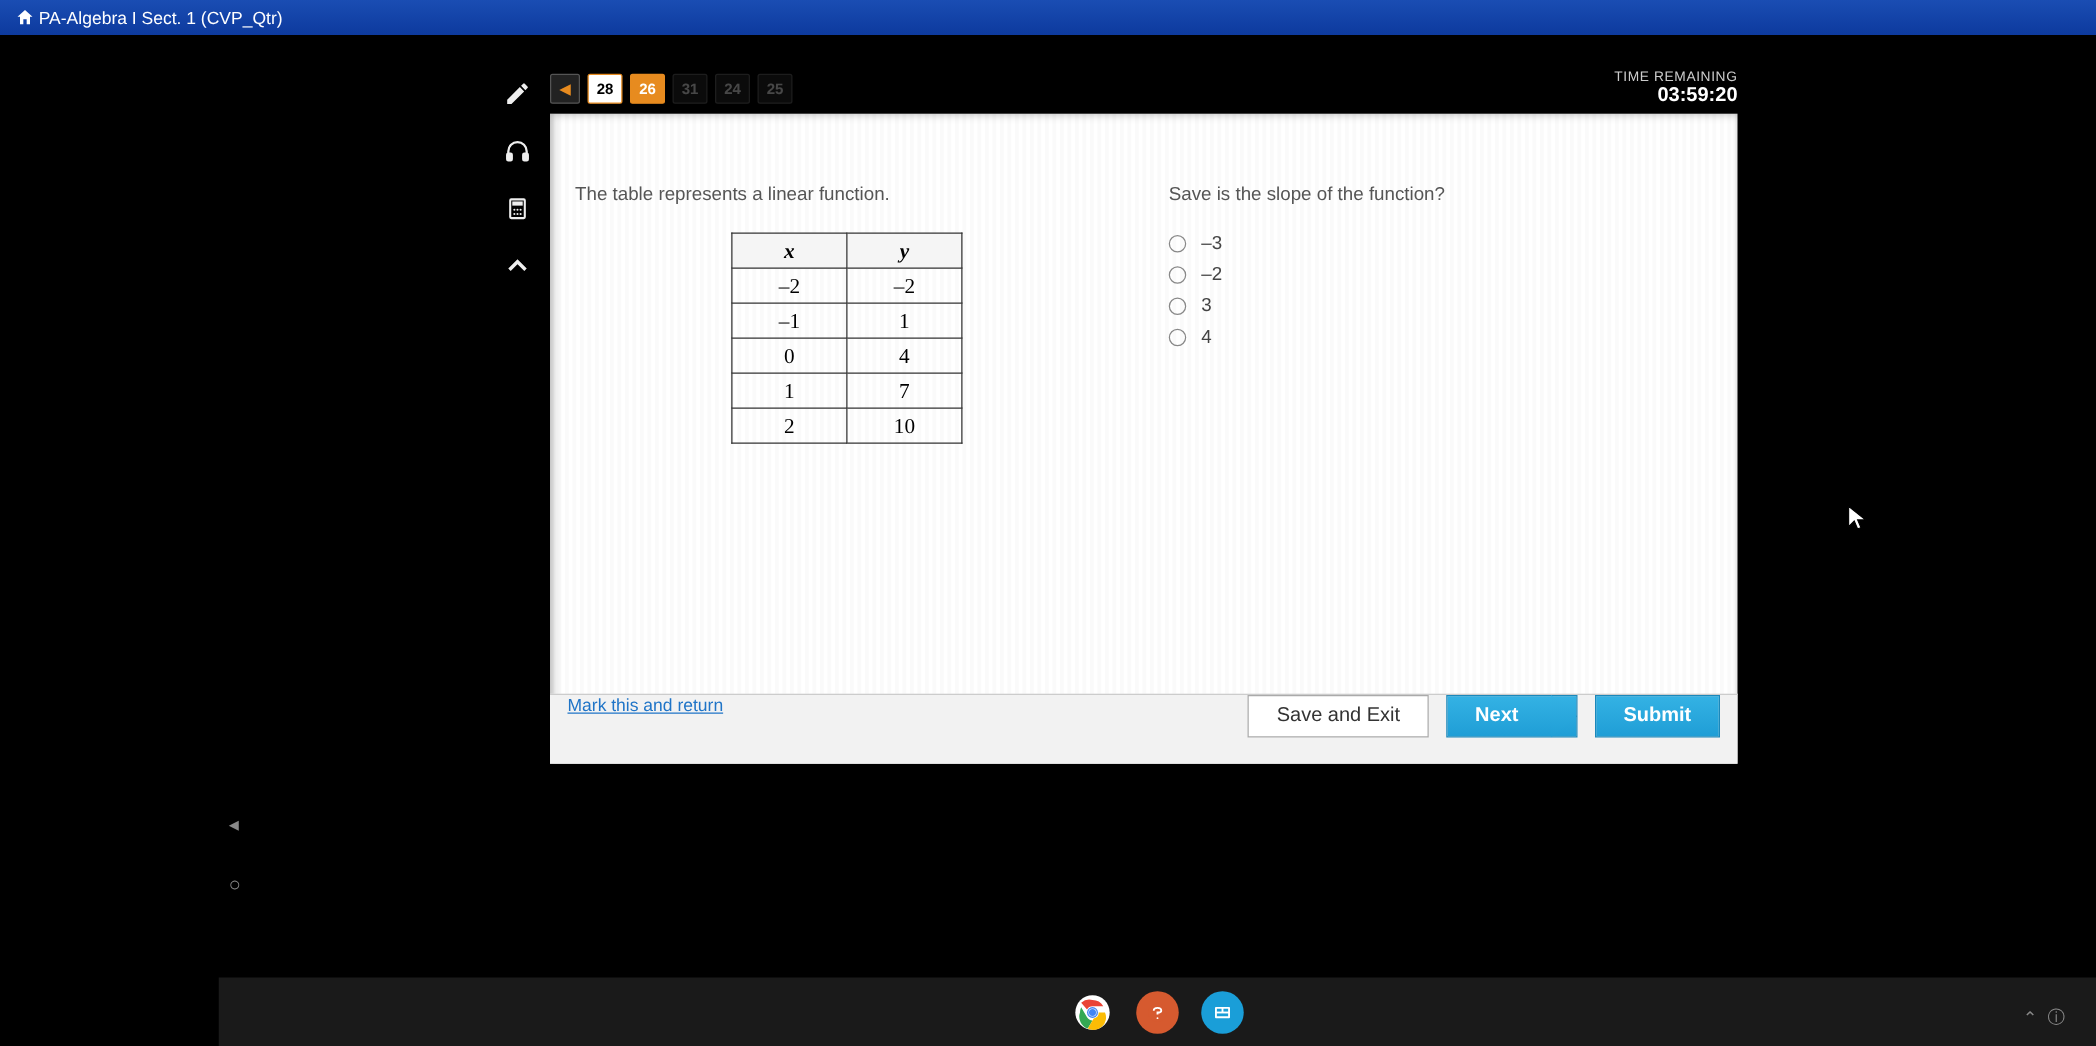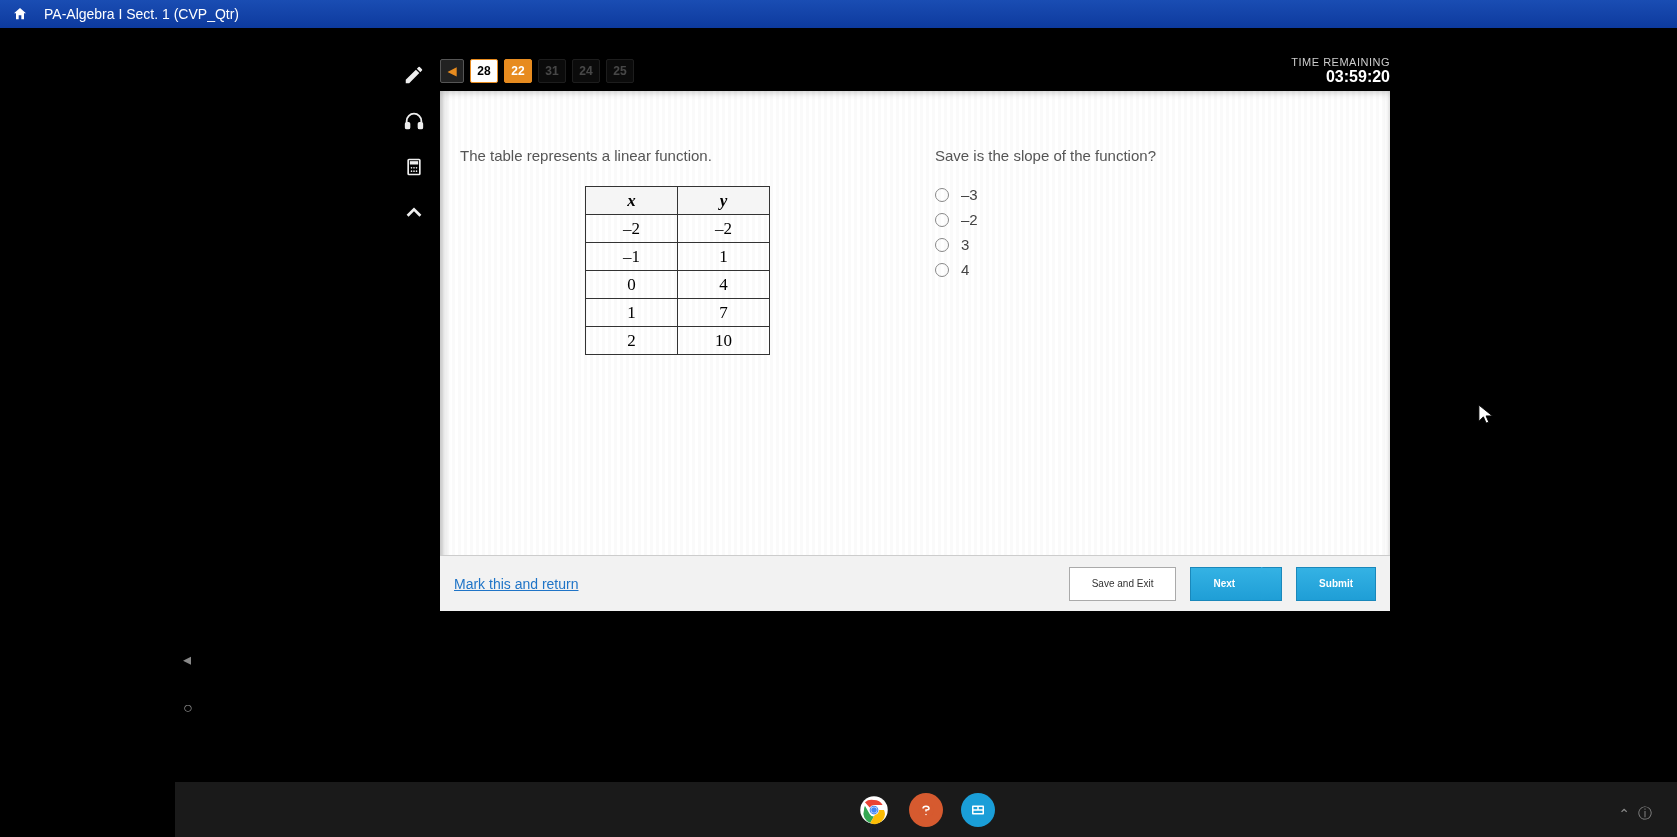--- a/index.html
+++ b/index.html
@@ -12,21 +12,21 @@
     position: relative;
   }
   .browser-bar {
     background: linear-gradient(#1a4db3, #0d3a9e);
     height: 28px;
     display: flex;
     align-items: center;
     padding: 0 12px;
     color: #fff;
     font-size: 14px;
-    gap: 16px;
+    gap: 3px;
   }
   .home-icon {
     width: 16px; height: 16px;
     display: inline-block;
   }
   .content-stage {
     position: absolute;
     left: 440px;
     top: 55px;
     width: 950px;
@@ -96,28 +96,28 @@
   .radio {
     width: 14px; height: 14px; border:1px solid #888; border-radius:50%;
     display:inline-block;
   }
   .panel-footer {
     position: absolute;
     bottom: 0; left: 0; right: 0;
     height: 56px;
     background: #f2f2f2;
     border-top: 1px solid #ccc;
-    display: flex; align-items: center; justify-content: space-between;
+    display: flex; align-items: flex-start; justify-content: space-between;
     padding: 0 14px;
   }
   .mark-link { color:#1f74c7; font-size:14px; text-decoration: underline; }
   .footer-buttons { display:flex; gap: 14px; align-items:center; }
   .btn {
     height: 34px; padding: 0 22px;
-    font-size: 10px; font-weight: bold;
+    font-size: 16px; font-weight: bold;
     display: flex; align-items: center; justify-content: center;
     position: relative;
   }
   .btn-save { background:#fff; border:1px solid #aaa; color:#333; font-weight: normal;}
   .btn-arrow { background: linear-gradient(#34b2e4,#1f9ed6); color:#fff; border:1px solid #1a88bb; padding-right: 46px;}
   .btn-arrow::after {
     content:""; position:absolute; right:-1px; top:-1px; bottom:-1px;
     width:20px;
     background: linear-gradient(#34b2e4,#1f9ed6);
     clip-path: polygon(0 0, 100% 50%, 0 100%);
@@ -212,21 +212,21 @@
 </div>
 
 <div class="content-stage">
   <div class="nav-strip">
     <div class="nav-left">
       <div class="nav-arrow">◀</div>
       <div class="nav-q done">
           <span>28</span>
         </div>
       <div class="nav-q current">
-          <span>22</span>
+          <span>26</span>
         </div>
       <div class="nav-q faded">
           <span>31</span>
         </div>
       <div class="nav-q faded">
           <span>24</span>
         </div>
       <div class="nav-q faded">
           <span>25</span>
         </div>

